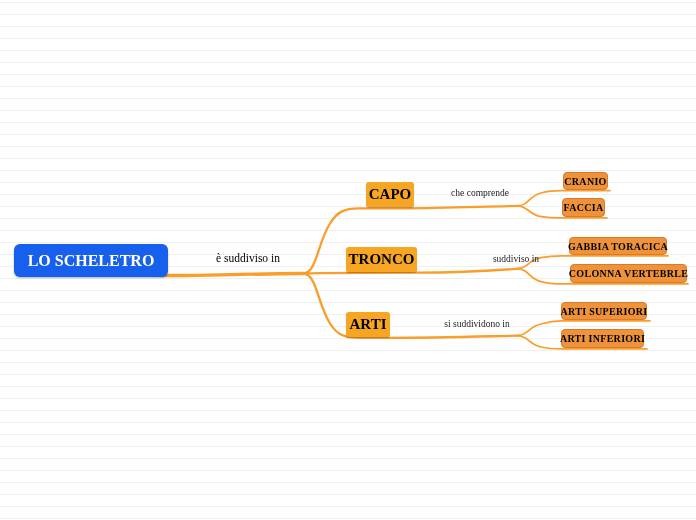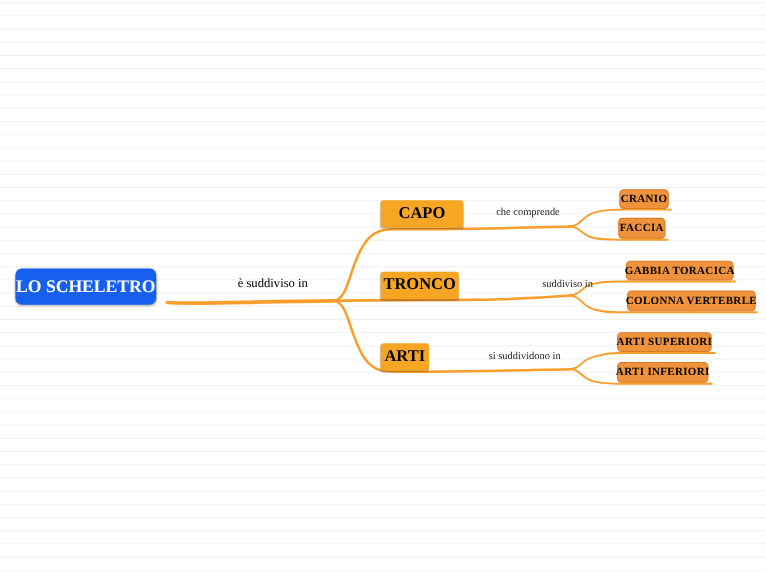--- a/index.html
+++ b/index.html
@@ -63,25 +63,25 @@
     <path class="twig" d="M 517 205.9 C 529 205.7, 528 196.5, 541 193 C 548 191, 553 190.6, 562 190.6 L 610 190.6"></path>
     <path class="twig" d="M 517 205.9 C 529 206.1, 528 214.5, 541 216.6 C 548 217.7, 553 217.9, 562 217.9 L 607 217.9"></path>
     <path class="branch" d="M 303 273.5 C 325 272.8, 350 272.6, 418 272.6 C 458 272.6, 490 270.8, 519 268.6"></path>
     <path class="twig" d="M 517 268.6 C 529 268.4, 528 259.5, 541 257.6 C 548 256.3, 553 255.9, 562 255.9 L 668 255.9"></path>
     <path class="twig" d="M 517 268.6 C 529 268.8, 528 278.5, 541 281.6 C 548 283.5, 553 283.9, 562 283.9 L 688 283.9"></path>
     <path class="branch" d="M 303 273.5 C 317 274.2, 317 303, 330 323.5 C 337 334.5, 344 337.9, 359 337.9 L 389 337.9 C 440 337.7, 478 336.5, 519 335.6"></path>
     <path class="twig" d="M 517 335.6 C 529 335.4, 528 326.5, 541 324 C 548 321.9, 553 320.9, 562 320.9 L 650 320.9"></path>
     <path class="twig" d="M 517 335.6 C 529 335.8, 528 344.5, 541 347 C 548 348.6, 553 348.9, 562 348.9 L 647 348.9"></path>
   </svg>
 
-  <div class="node root-node" style="left:14px;top:244px;width:128px;height:33px;">LO SCHELETRO</div>
+  <div class="node root-node" style="left:14px;top:244px;width:154px;height:33px;">LO SCHELETRO</div>
 
   <div class="link-label primary" style="left:188px;top:252px;width:120px;">è suddiviso in</div>
 
-  <div class="node branch-node" style="left:346px;top:182px;width:75px;height:25px;">CAPO</div>
+  <div class="node branch-node" style="left:366px;top:182px;width:48px;height:25px;">CAPO</div>
 
   <div class="node branch-node" style="left:346px;top:247px;width:71px;height:25px;">TRONCO</div>
 
   <div class="node branch-node" style="left:346px;top:312px;width:44px;height:25px;">ARTI</div>
 
   <div class="link-label" style="left:430px;top:188px;width:100px;">che comprende</div>
 
   <div class="link-label" style="left:466px;top:254px;width:100px;">suddiviso in</div>
 
   <div class="link-label" style="left:427px;top:319px;width:100px;">si suddividono in</div>

